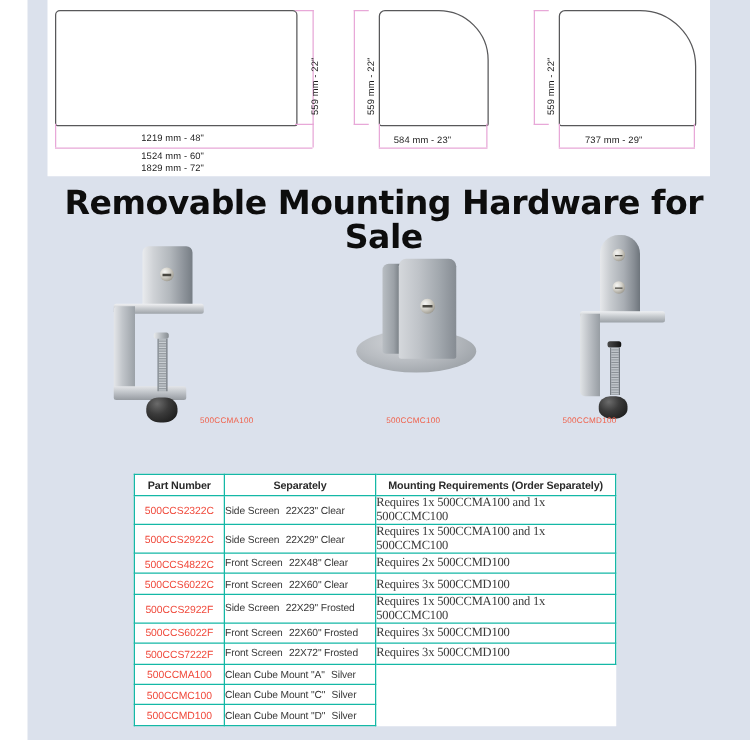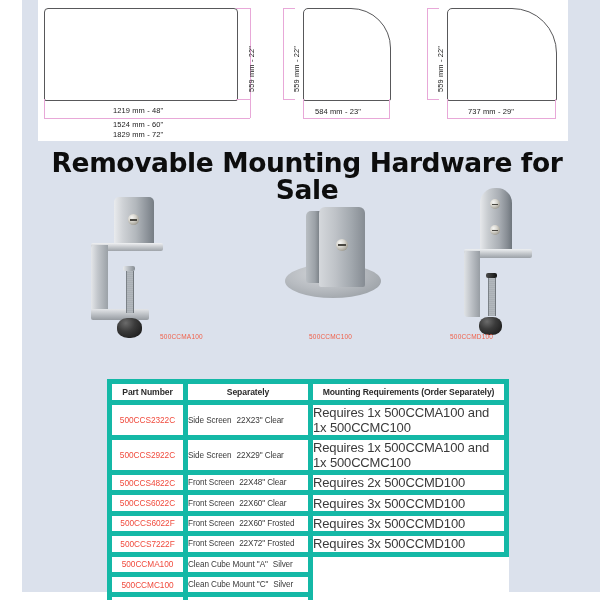--- a/index.html
+++ b/index.html
@@ -124,21 +124,21 @@
 
   
   .parts-table {
     position: absolute;
     left: 107px; top: 379px;
     border-collapse: collapse;
     font-family: "Liberation Sans", sans-serif;
     background: #ffffff;
   }
   .parts-table td, .parts-table th {
-    border: 5px solid #14b8a6;
+    border: 1px solid #14b8a6;
     padding: 0;
     height: 15.4px;
     vertical-align: middle;
     background: #ffffff;
     font-weight: normal;
   }
   .col-pn   { width: 71px; }
   .col-desc { width: 120px; }
   .col-req  { width: 191px; }
 
@@ -158,24 +158,25 @@
     letter-spacing: -0.05px;
   }
   .cell-desc {
     font-size: 8.2px;
     color: #3a3a3a;
     padding-left: 4px;
     letter-spacing: -0.1px;
   }
   .cell-desc .d2 { padding-left: 5px; }
   .cell-req {
-    font-size: 13px;
+    font-size: 10px;
     color: #3a3a3a;
     padding-left: 4px;
     letter-spacing: -0.15px;
+    font-family: Liberation Serif, serif;
   }
   .no-border { border: none !important; background: transparent !important; }
 </style>
 </head>
 <body>
 
 <div id="page">
 
   <div class="page-bg"></div>
 
@@ -331,20 +332,25 @@
         <td class="cell-pn">500CCS4822C</td>
         <td class="cell-desc"><span>Front Screen</span><span class="d2">22X48" Clear</span></td>
         <td class="cell-req">Requires 2x 500CCMD100</td>
       </tr>
       <tr>
         <td class="cell-pn">500CCS6022C</td>
         <td class="cell-desc"><span>Front Screen</span><span class="d2">22X60" Clear</span></td>
         <td class="cell-req">Requires 3x 500CCMD100</td>
       </tr>
       <tr>
+        <td class="cell-pn">500CCS2922F</td>
+        <td class="cell-desc"><span>Side Screen</span><span class="d2">22X29" Frosted</span></td>
+        <td class="cell-req">Requires 1x 500CCMA100 and 1x 500CCMC100</td>
+      </tr>
+      <tr>
         <td class="cell-pn">500CCS6022F</td>
         <td class="cell-desc"><span>Front Screen</span><span class="d2">22X60" Frosted</span></td>
         <td class="cell-req">Requires 3x 500CCMD100</td>
       </tr>
       <tr>
         <td class="cell-pn">500CCS7222F</td>
         <td class="cell-desc"><span>Front Screen</span><span class="d2">22X72" Frosted</span></td>
         <td class="cell-req">Requires 3x 500CCMD100</td>
       </tr>
 

